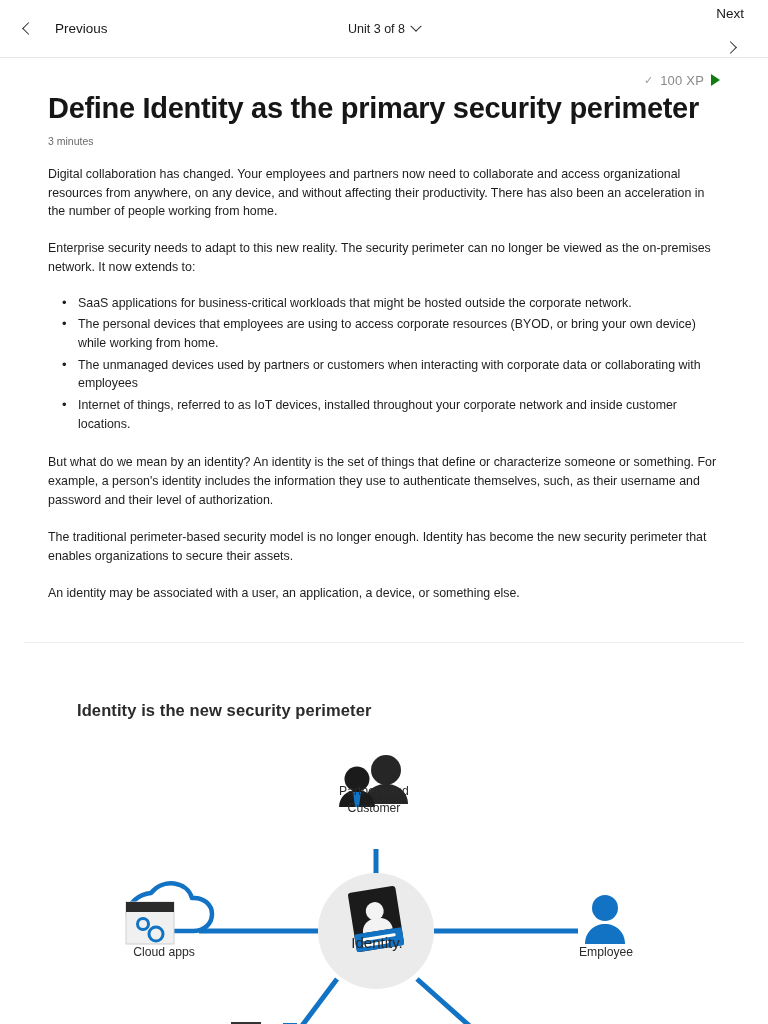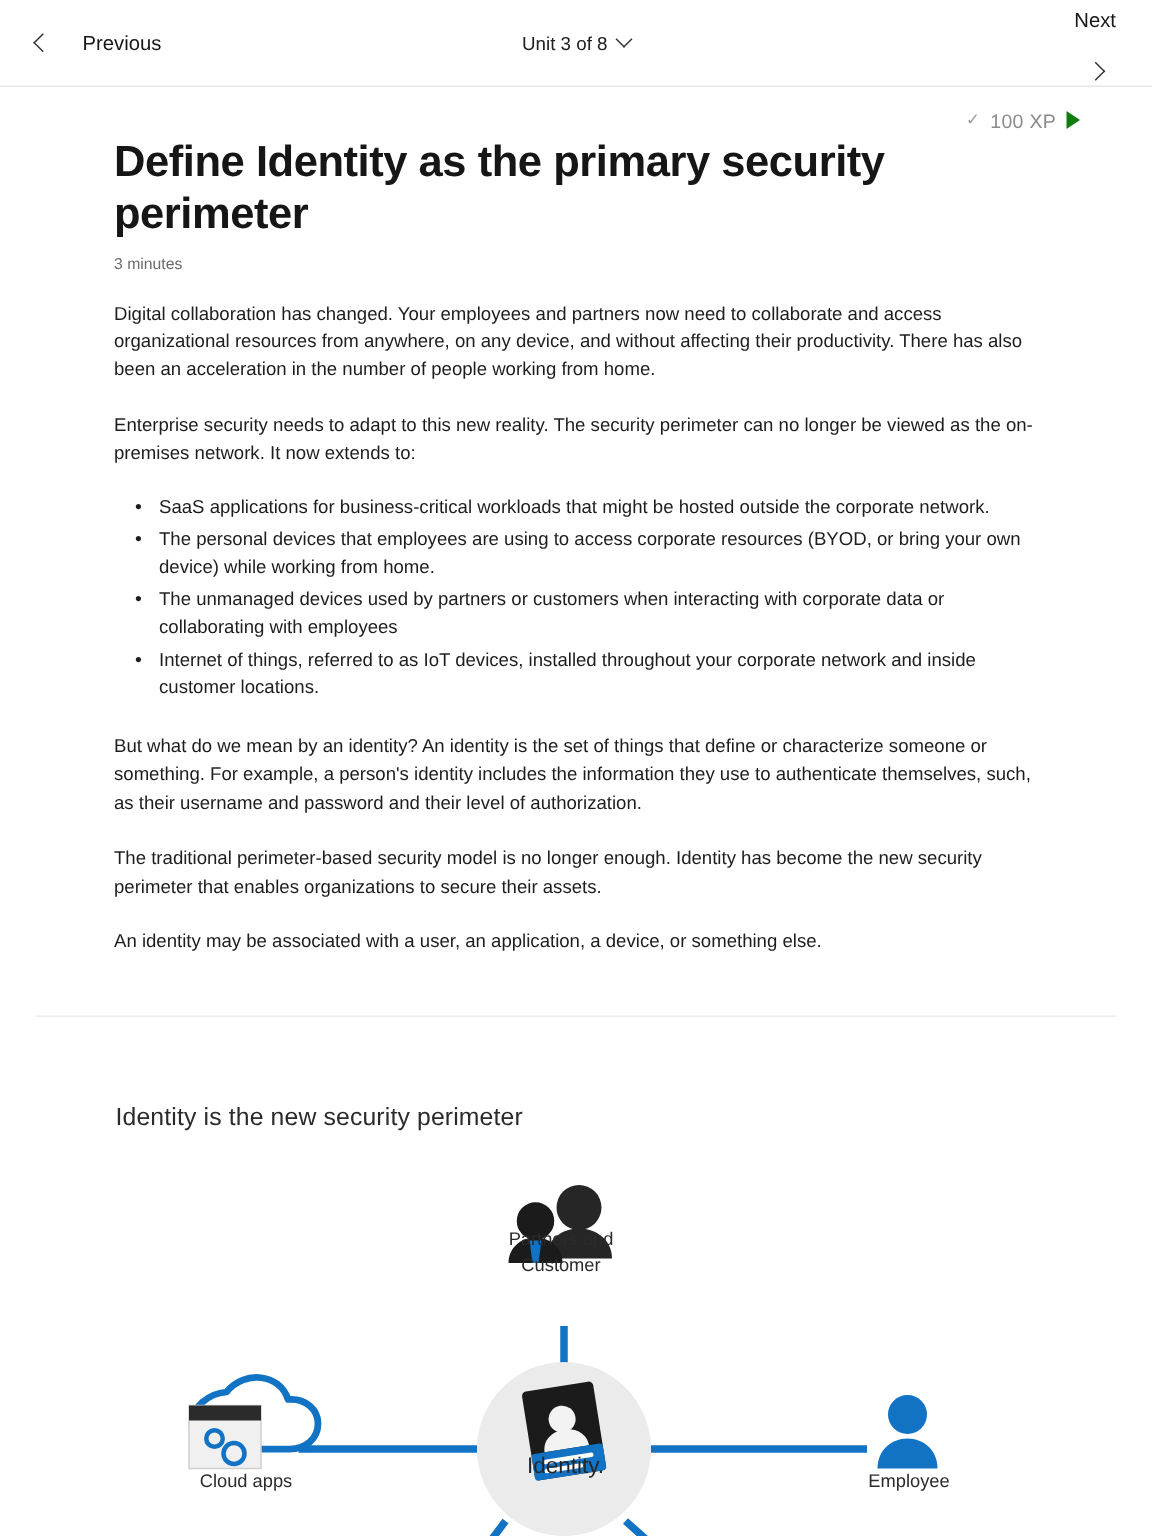--- a/index.html
+++ b/index.html
@@ -86,21 +86,21 @@
   .xp-play {
     width: 0; height: 0;
     border-left: 9px solid #107c10;
     border-top: 6px solid transparent;
     border-bottom: 6px solid transparent;
     cursor: pointer;
   }
 
   
   .article {
-    padding: 0 76px;
+    padding: 0 48px;
   }
   h1.title {
     font-size: 29px;
     font-weight: 600;
     letter-spacing: -0.3px;
     margin: 2px 0 0 0;
     color: #161616;
     line-height: 1.2;
   }
   .readtime {
@@ -144,21 +144,21 @@
     position: relative;
     width: 768px;
     height: 400px;
     margin-top: 18px;
   }
   .figure-title {
     position: absolute;
     left: 77px;
     top: 40px;
     font-size: 16.5px;
-    font-weight: 400;
+    font-weight: 700;
     color: #2b2b2b;
     letter-spacing: .1px;
   }
   .figure svg { position: absolute; left: 0; top: 0; }
 
   .node-label {
     position: absolute;
     font-size: 12.2px;
     color: #2b2b2b;
     text-align: center;

